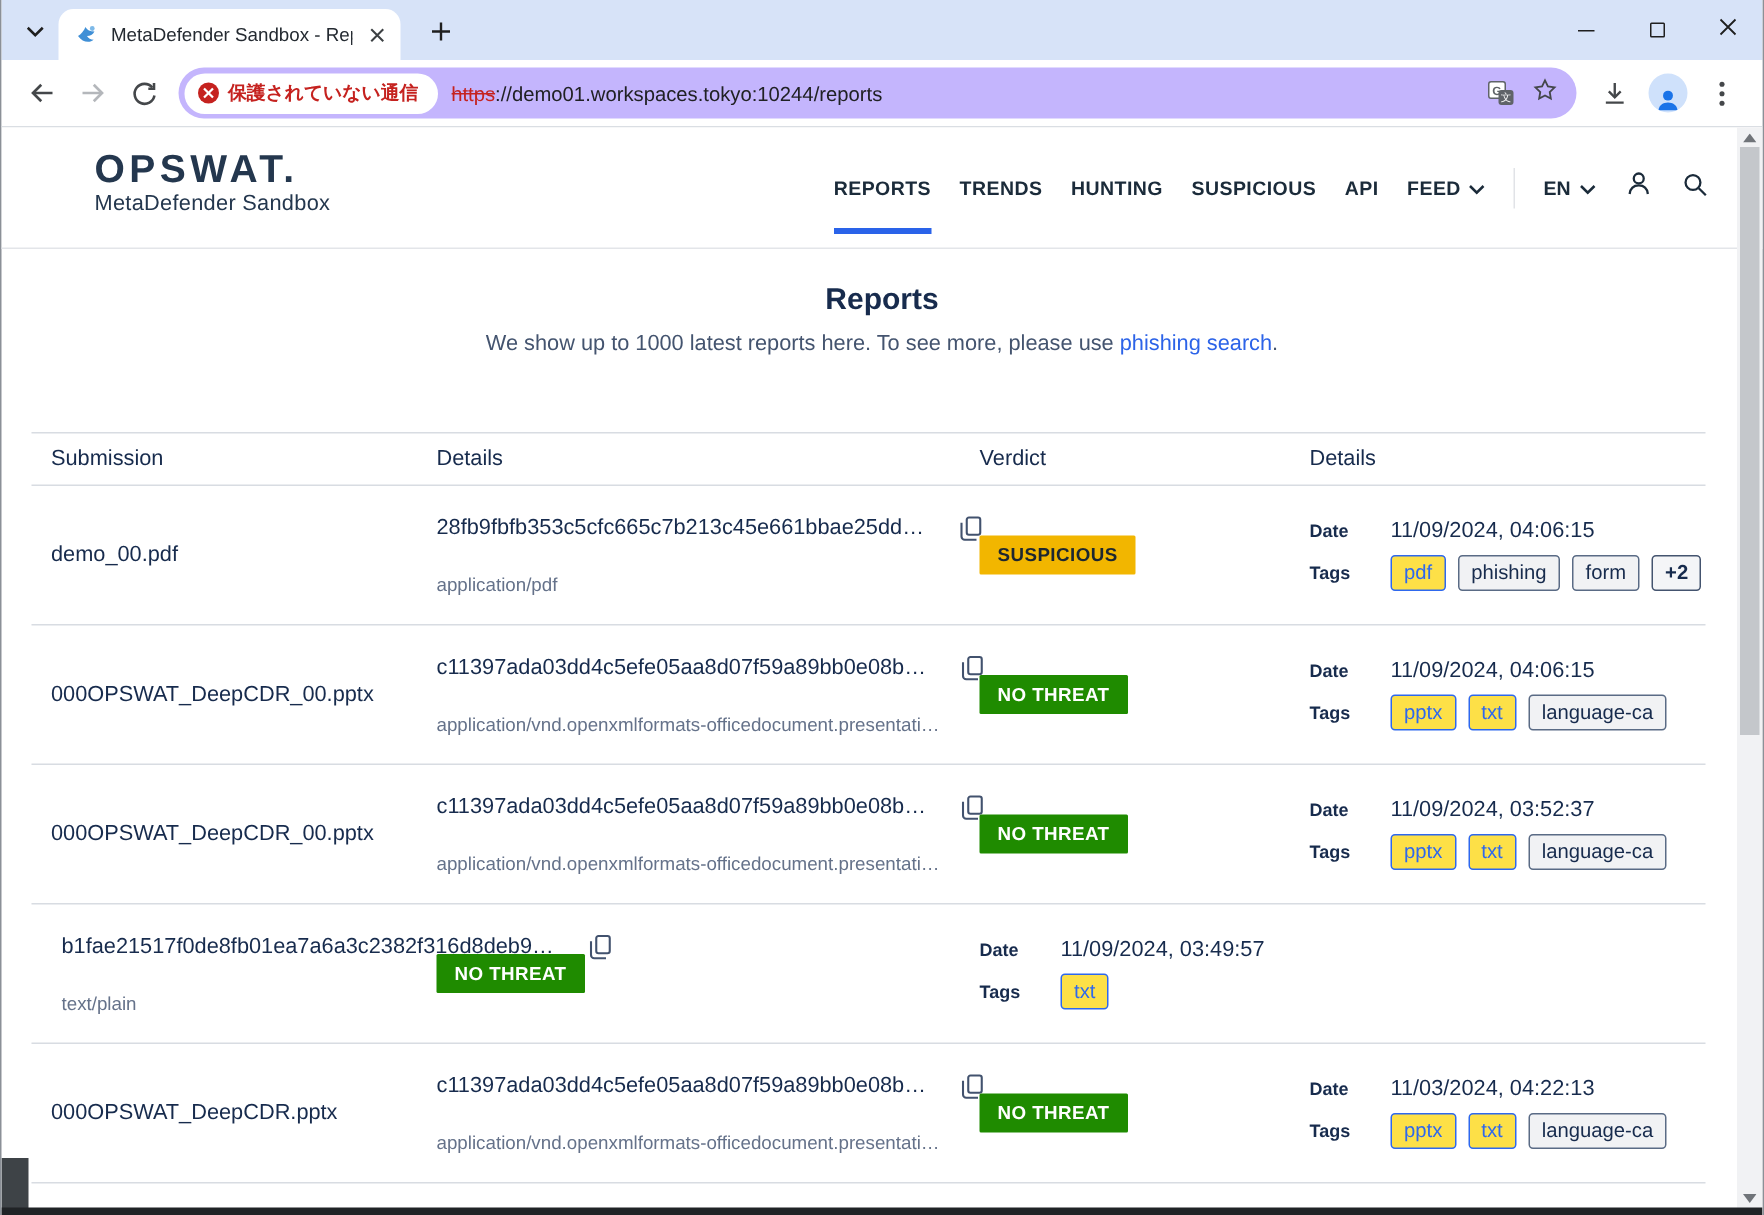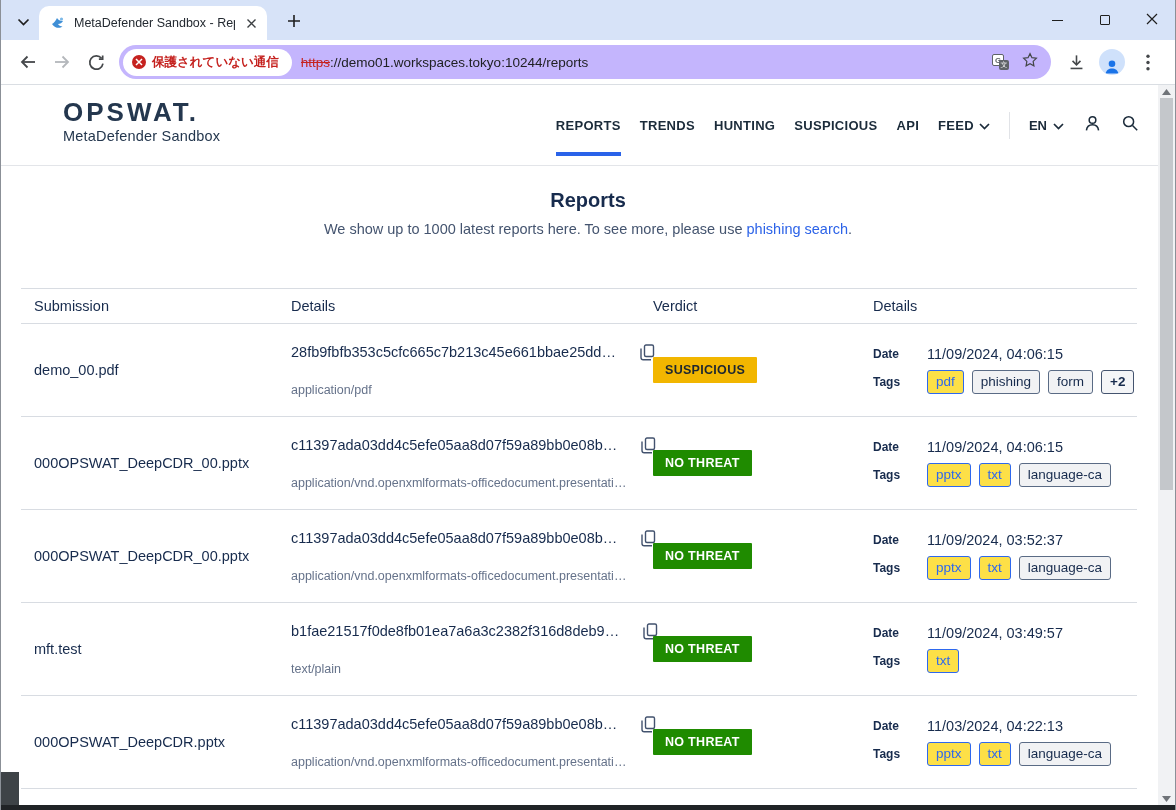--- a/index.html
+++ b/index.html
@@ -372,23 +372,20 @@
         <span class="tags">
                 <span class="tag tag-blue">pptx</span>
                 <span class="tag tag-blue">txt</span>
                 <span class="tag tag-gray">language-ca</span>
               </span>
       </div>
     </div>
   </div>
 
   <div class="trow">
-    <div class="cell c-sub">
-      <span class="filename">mft.test</span>
-    </div>
     <div class="cell c-det">
       <div class="hash-line">
         <span class="hash">b1fae21517f0de8fb01ea7a6a3c2382f316d8deb9…</span>
         <span class="copy-btn">
           <svg width="15" height="17" viewBox="0 0 15 17" fill="none" stroke="currentColor" stroke-width="1.4">
                   <rect x="4.5" y="1" width="9" height="11.5" rx="1.5"></rect>
                   <path d="M11 15.8H3.2A2.2 2.2 0 0 1 1 13.6V4.5"></path>
                 </svg>
         </span>
       </div>

